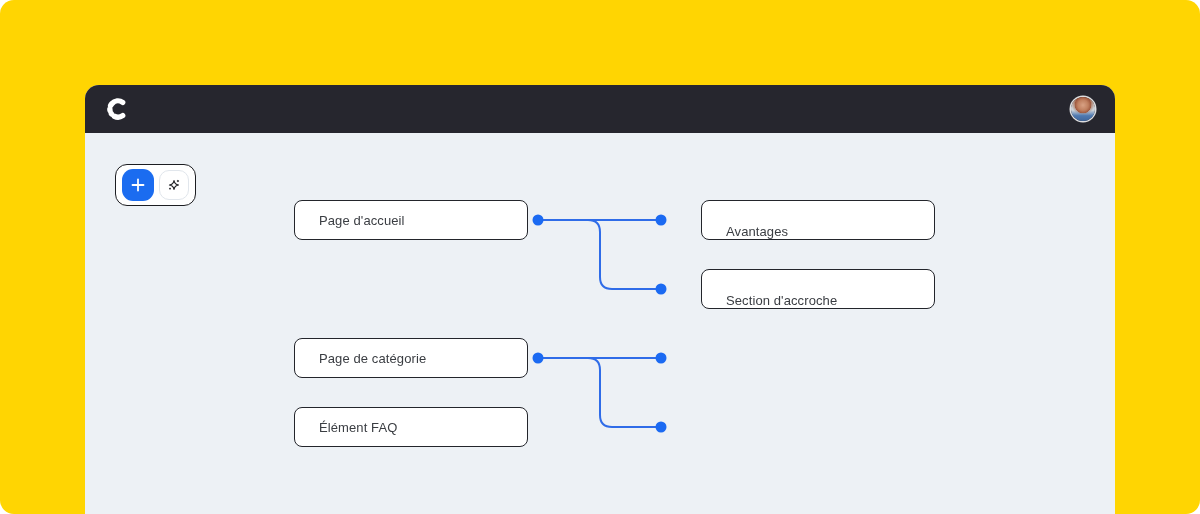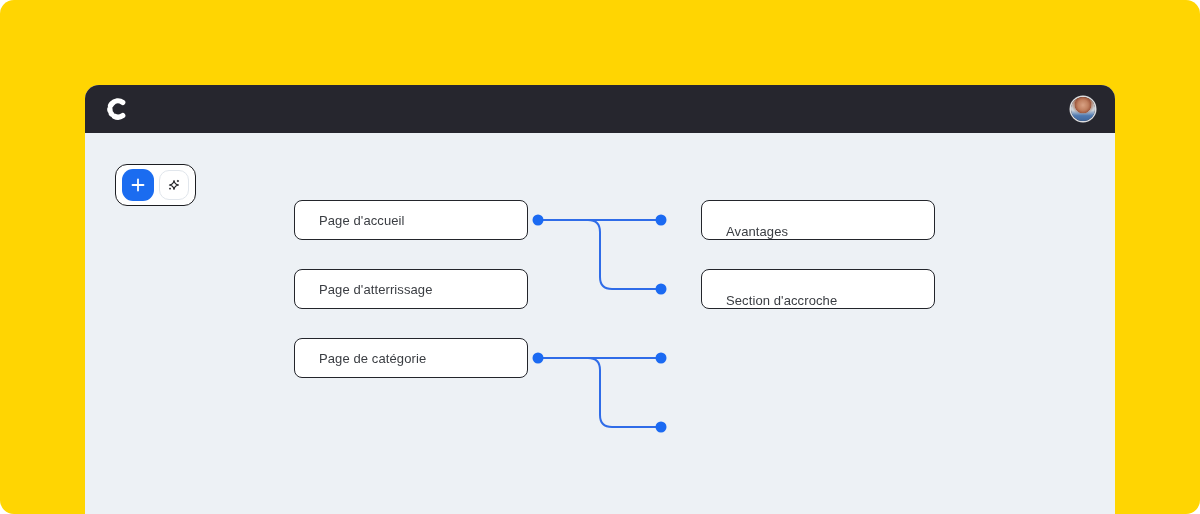--- a/index.html
+++ b/index.html
@@ -94,25 +94,25 @@
         <path d="M 453 225 L 576 225" fill="none" stroke="#2f6ce8" stroke-width="2"></path>
         <path d="M 503 225 Q 515 225 515 237 L 515 282 Q 515 294 527 294 L 576 294" fill="none" stroke="#2f6ce8" stroke-width="2"></path>
         <circle cx="453" cy="225" r="5.5" fill="#1b6af2"></circle>
         <circle cx="576" cy="225" r="5.5" fill="#1b6af2"></circle>
         <circle cx="576" cy="294" r="5.5" fill="#1b6af2"></circle>
       </svg>
 
       <div class="node col-left row-0">
         <span>Page d'accueil</span>
       </div>
-      <div class="node col-left row-1">
-        <span>Page d'atterrissage</span>
-      </div>
       <div class="node col-left row-2">
         <span>Page de catégorie</span>
+      </div>
+      <div class="node col-left row-3">
+        <span>Élément FAQ</span>
       </div>
 
       <div class="node col-right row-0">
         <span>Avantages</span>
       </div>
       <div class="node col-right row-1">
         <span>Section d'accroche</span>
       </div>
 
     </div>

